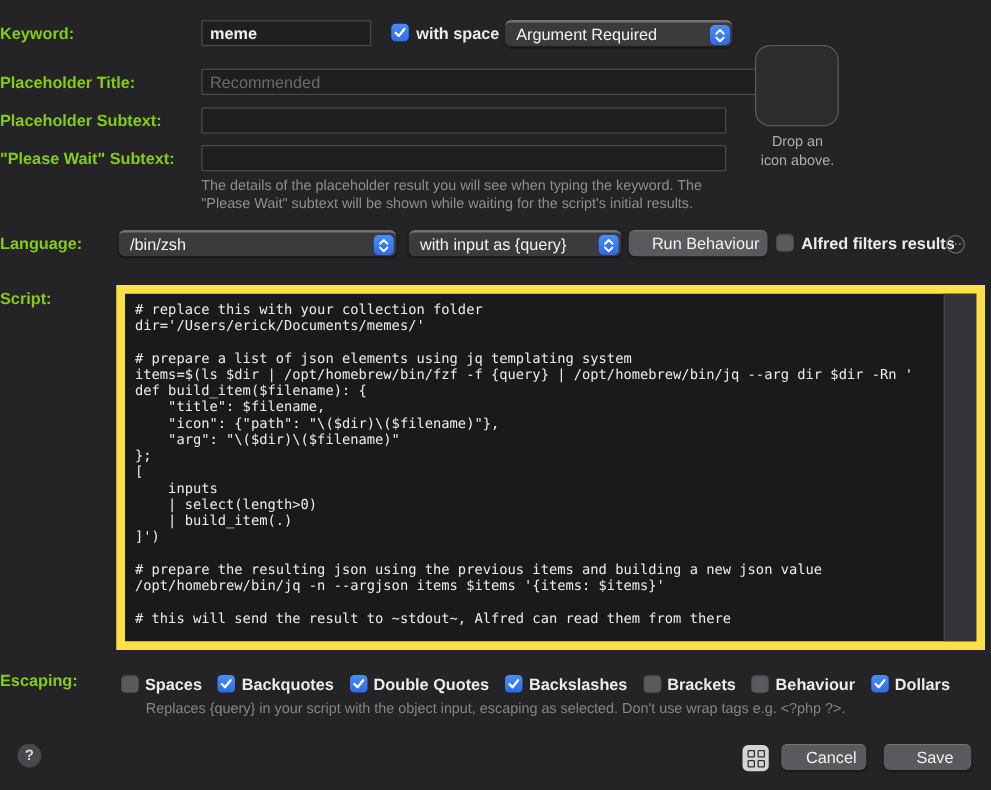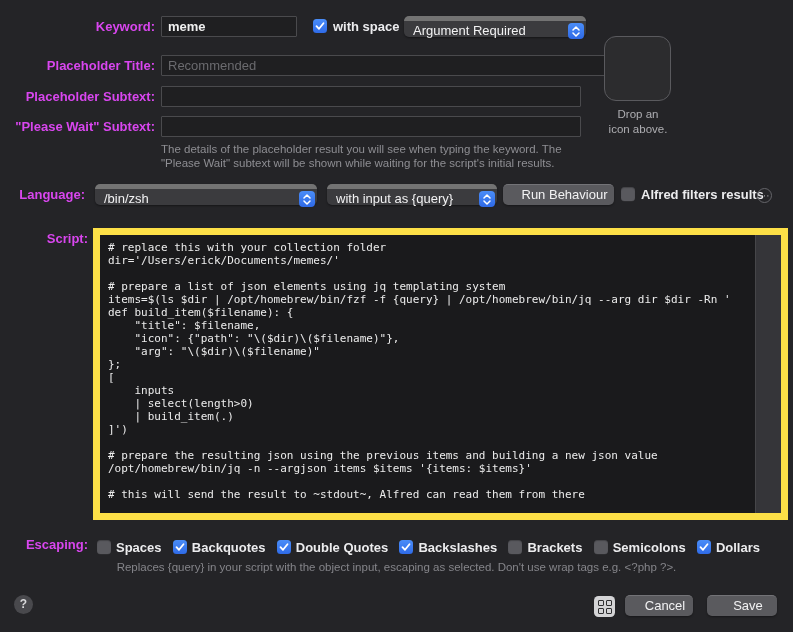--- a/index.html
+++ b/index.html
@@ -2,39 +2,39 @@
 <html><head>
 <meta charset="utf-8">
 <style>
   html,body{margin:0;padding:0;background:#242427;}
   *{box-sizing:border-box;}
   .window{
     position:relative;width:793px;height:632px;background:#242427;overflow:hidden;
     font-family:"Liberation Sans",sans-serif;color:#e9e9ea;
   }
   .field-label{
-    position:absolute;font-size:13px;font-weight:600;color:#d946ef;
-    text-align:right;line-height:21px;white-space:nowrap;
+    position:absolute;font-size:13px;font-weight:600;color:#84cc16;
+    text-align:left;line-height:21px;white-space:nowrap;
   }
   .text-input{
     position:absolute;height:21px;background:#1f1f21;border:1px solid #4a4a4d;border-radius:1px;
     color:#f0f0f0;font-size:13px;font-family:"Liberation Sans",sans-serif;padding:0 6px;outline:none;
   }
   .text-input::placeholder{color:#6b6b6f;}
   .checkbox{
     position:absolute;width:14px;height:14px;border-radius:3.5px;background:#59595e;
     box-shadow:inset 0 1px 1px rgba(0,0,0,.25), 0 0.5px 0 rgba(255,255,255,.08);
   }
   .checkbox.on{background:linear-gradient(#4a8df8,#2f6be8);box-shadow:none;}
   .checkbox svg{display:none;position:absolute;left:2px;top:2px;}
   .checkbox.on svg{display:block;}
   .cb-label{position:absolute;font-size:13px;font-weight:600;color:#ececee;line-height:21px;white-space:nowrap;}
   .popup{
     position:absolute;height:21px;background:#3b3b3e;border-radius:5px;
-    border-top:5px solid #737373;box-shadow:0 1px 2px rgba(0,0,0,.4);
+    border-top:2px solid #737373;box-shadow:0 1px 2px rgba(0,0,0,.4);
     font-size:13px;color:#f2f2f3;line-height:20px;padding:0 24px 0 9px;white-space:nowrap;cursor:default;
   }
   .popup .caps{
     position:absolute;right:2px;top:2px;width:16px;height:16px;border-radius:4px;
     background:linear-gradient(#4a8df8,#2e69e6);display:flex;align-items:center;justify-content:center;
   }
   .push-btn{
     position:absolute;height:21px;background:#5a5a5e;border-radius:5px;border-top:1px solid #737377;
     color:#f2f2f3;font-size:13px;font-family:"Liberation Sans",sans-serif;text-align:center;line-height:20px;
     box-shadow:0 1px 2px rgba(0,0,0,.35);cursor:default;padding-left:12px;
@@ -199,21 +199,21 @@
           </svg>
         </span>
       <span class="cb-label">Backslashes</span>
     </div>
     <div class="esc-item">
       <span class="checkbox"></span>
       <span class="cb-label">Brackets</span>
     </div>
     <div class="esc-item">
       <span class="checkbox"></span>
-      <span class="cb-label">Semicolons</span>
+      <span class="cb-label">Behaviour</span>
     </div>
     <div class="esc-item">
       <span class="checkbox on">
           <svg width="10" height="10" viewBox="0 0 10 10">
             <path d="M1.5 5.2 L4 7.8 L8.5 2.2" stroke="#fff" stroke-width="1.8" fill="none" stroke-linecap="round" stroke-linejoin="round"></path>
           </svg>
         </span>
       <span class="cb-label">Dollars</span>
     </div>
   </div>

